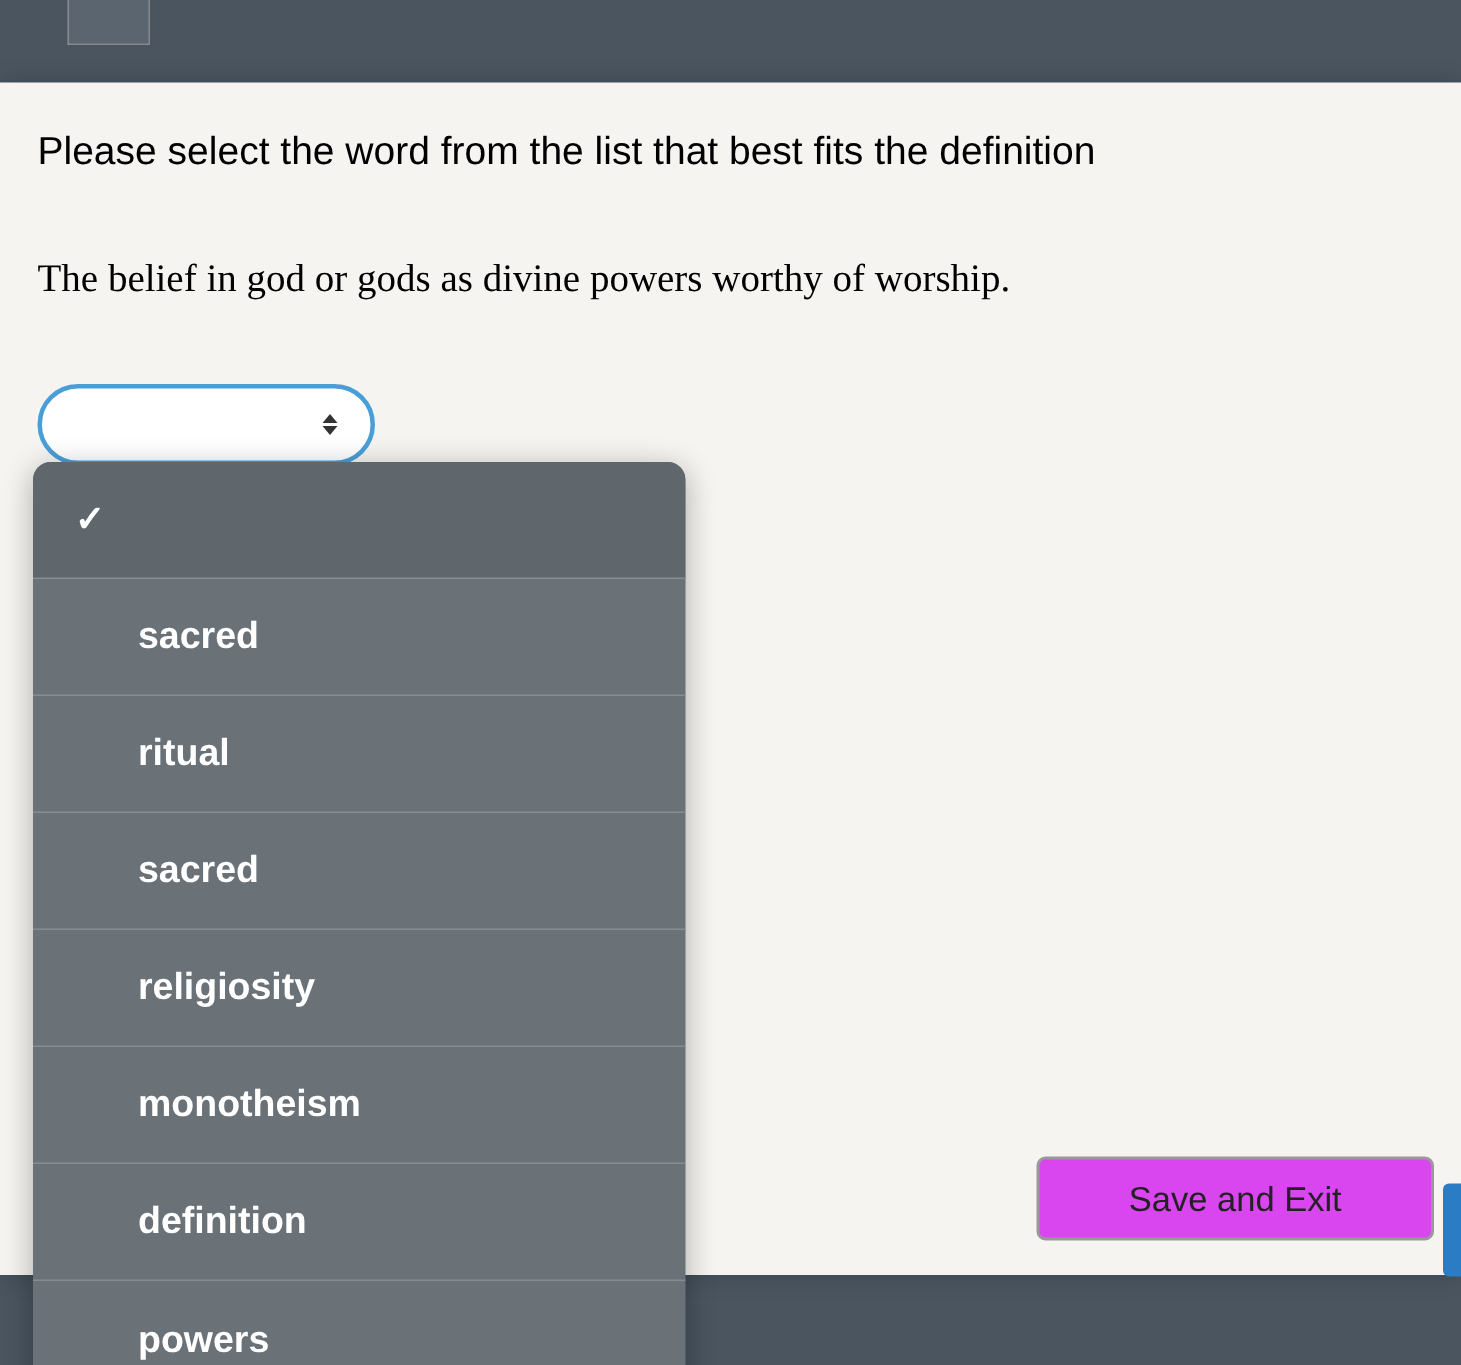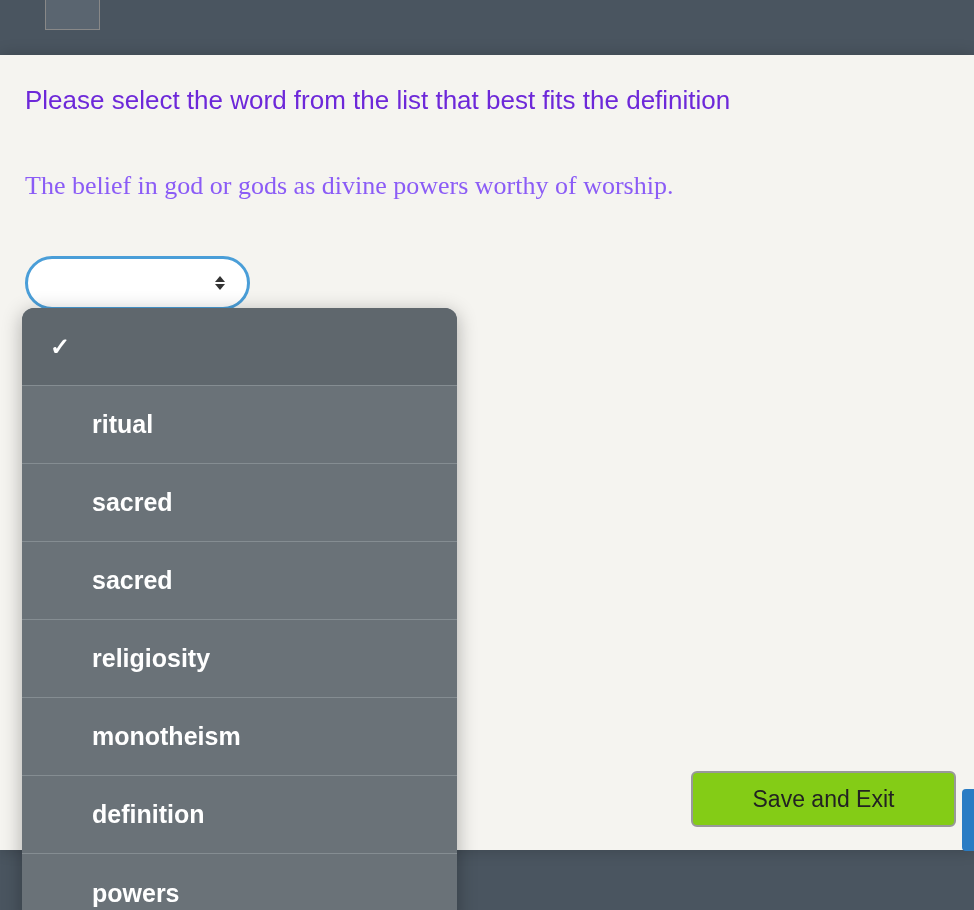--- a/index.html
+++ b/index.html
@@ -30,27 +30,27 @@
       top: 55px;
       left: 0px;
       right: 0px;
       height: 795px;
       background: #f5f4f0;
       padding: 30px 25px 25px 25px;
       box-shadow: 0 0 15px rgba(0,0,0,0.2);
     }
     .instruction-text {
       font-size: 26px;
-      color: #6d28d9;
+      color: #000000;
       font-weight: 400;
       margin-bottom: 55px;
     }
     .definition-text {
       font-size: 26px;
-      color: #8b5cf6;
+      color: #000000;
       font-family: Georgia, 'Times New Roman', serif;
       margin-bottom: 55px;
     }
     .select-box {
       width: 225px;
       height: 54px;
       border: 3px solid #4a9ed8;
       border-radius: 27px;
       background: #fff;
       display: flex;
@@ -110,21 +110,21 @@
       color: #fff;
       font-size: 24px;
       font-weight: bold;
     }
     .save-exit-btn {
       position: absolute;
       bottom: 23px;
       right: 18px;
       width: 265px;
       height: 56px;
-      background: #84cc16;
+      background: #d946ef;
       border: 2px solid #999;
       border-radius: 6px;
       font-size: 23px;
       color: #222;
       cursor: pointer;
       display: flex;
       align-items: center;
       justify-content: center;
     }
     .blue-edge {
@@ -156,24 +156,24 @@
   <button class="save-exit-btn">
     <span>Save and Exit</span>
   </button>
 </div>
 
 <div class="dropdown-menu">
   <div class="dropdown-item selected">
     <span class="checkmark">✓</span>
   </div>
   <div class="dropdown-item">
-    <span>ritual</span>
+    <span>sacred</span>
   </div>
   <div class="dropdown-item">
-    <span>sacred</span>
+    <span>ritual</span>
   </div>
   <div class="dropdown-item">
     <span>sacred</span>
   </div>
   <div class="dropdown-item">
     <span>religiosity</span>
   </div>
   <div class="dropdown-item">
     <span>monotheism</span>
   </div>

